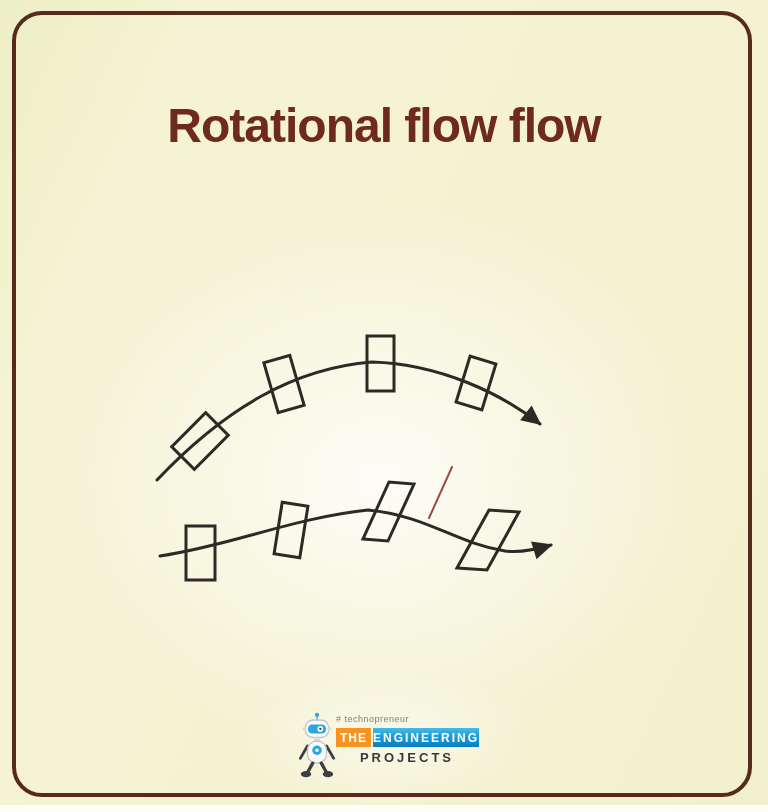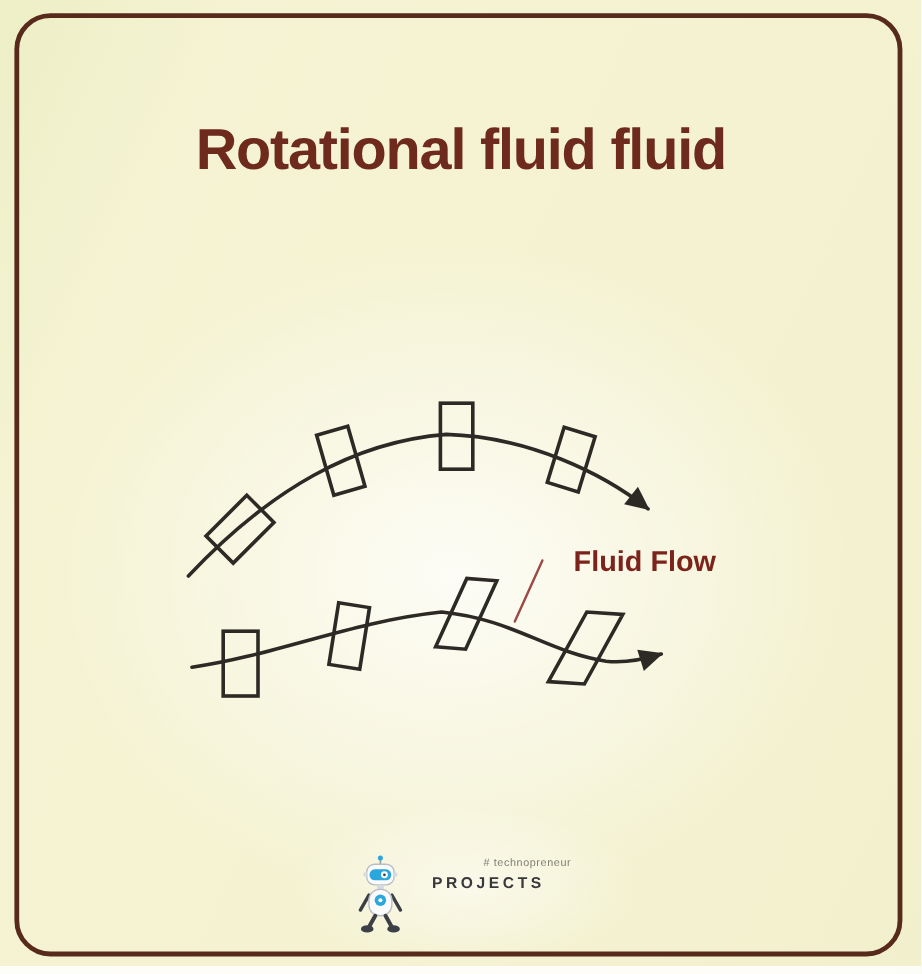--- a/index.html
+++ b/index.html
@@ -40,21 +40,21 @@
   .sketch-fill{fill:var(--sketch-stroke);}
   .flow-label{
     position:absolute;left:478px;top:455px;
     font-size:24px;font-weight:bold;color:var(--label-text);white-space:nowrap;
   }
   
   .logo{position:absolute;left:296px;top:708px;width:184px;height:76px;}
   .robot{position:absolute;left:0;top:2px;width:42px;height:70px;}
   .logo-text{position:absolute;left:40px;top:6px;width:142px;}
   .logo-tagline{
-    text-align:right;font-size:9px;color:var(--logo-tagline);
+    text-align:left;font-size:9px;color:var(--logo-tagline);
     letter-spacing:0.5px;margin-bottom:4px;padding-right:2px;
   }
   .logo-bars{display:flex;height:19px;gap:2px;}
   .logo-the{
     background:var(--logo-orange);color:#fff;font-size:12px;font-weight:bold;
     letter-spacing:1px;display:flex;align-items:center;padding:0 4px;
   }
   .logo-eng{
     flex:1;background:linear-gradient(180deg,#45bce9 0%,var(--logo-blue) 45%,var(--logo-blue-dark) 100%);
     color:#fff;font-size:12px;font-weight:bold;letter-spacing:2px;
@@ -70,21 +70,21 @@
   }
 </style>
 </head>
 <body>
 
 <div class="stage">
   <div class="glow"></div>
   <div class="glow2"></div>
   <div class="frame"></div>
 
-  <h1 class="title">Rotational fluid fluid</h1>
+  <h1 class="title">Rotational flow flow</h1>
 
   <svg class="diagram-svg" viewBox="0 0 768 812">
     <defs>
       <marker id="arrow" orient="auto" markerWidth="8" markerHeight="7" refX="6.4" refY="3.5">
         <path class="sketch-fill" d="M0.4,0.4 L7,3.5 L0.4,6.6 Z"></path>
       </marker>
     </defs>
 
     <path class="sketch-soft" marker-end="url(#arrow)" d="M 157 480 C 225 408, 295 368, 372 362 C 440 364, 502 394, 540 424"></path>
 
@@ -96,21 +96,20 @@
     <path class="sketch-soft" marker-end="url(#arrow)" d="M 160 556 C 230 546, 292 518, 368 510 C 428 516, 455 543, 505 551 C 522 553, 538 549, 551 545"></path>
 
     <rect class="sketch" x="186" y="526" width="29" height="54"></rect>
     <rect class="sketch" x="-13" y="-26" width="26" height="52" transform="translate(291,530) rotate(9)"></rect>
     <path class="sketch" d="M 363 539 L 388 541 L 414 484 L 389 482 Z"></path>
     <path class="sketch" d="M 457 568 L 487 570 L 519 512 L 489 510 Z"></path>
 
     <path class="pointer" d="M 452 467 L 429 518"></path>
   </svg>
 
-  <div class="flow-label">Fluid Flow</div>
 
   <div class="logo">
     <svg class="robot" viewBox="0 0 44 72">
       <line x1="22" y1="6" x2="22" y2="12" stroke="#9aa0a6" stroke-width="1.5"></line>
       <circle cx="22" cy="4.5" r="2.2" fill="#2aa7dd"></circle>
       <rect x="10" y="10" width="24" height="18" rx="7" fill="#fbfbfb" stroke="#b9bec5" stroke-width="1.2"></rect>
       <rect x="12.5" y="14.5" width="19" height="9.5" rx="4.5" fill="#2aa7dd"></rect>
       <circle cx="25.5" cy="19.2" r="3" fill="#ffffff"></circle>
       <circle cx="25.5" cy="19.2" r="1.2" fill="#28425a"></circle>
       <circle cx="9" cy="19" r="2" fill="#d7dadf"></circle>
@@ -121,18 +120,22 @@
       <rect x="12" y="32" width="20" height="23" rx="9.5" fill="#fbfbfb" stroke="#b9bec5" stroke-width="1.2"></rect>
       <circle cx="22" cy="41.5" r="5" fill="#2aa7dd"></circle>
       <circle cx="22" cy="41.5" r="1.8" fill="#ffffff"></circle>
       <line x1="17.5" y1="55" x2="12.5" y2="64" stroke="#3c4046" stroke-width="3.5" stroke-linecap="round"></line>
       <line x1="26.5" y1="55" x2="31.5" y2="64" stroke="#3c4046" stroke-width="3.5" stroke-linecap="round"></line>
       <ellipse cx="10.5" cy="66.5" rx="5.5" ry="3.2" fill="#3c4046"></ellipse>
       <ellipse cx="33.5" cy="66.5" rx="5.5" ry="3.2" fill="#3c4046"></ellipse>
     </svg>
     <div class="logo-text">
       <div class="logo-tagline"># technopreneur</div>
+      <div class="logo-bars">
+        <div class="logo-the">THE</div>
+        <div class="logo-eng">ENGINEERING</div>
+      </div>
       <div class="logo-projects">PROJECTS</div>
     </div>
   </div>
 
   <div class="bottom-strip"></div>
 </div>
 
 </body></html>

